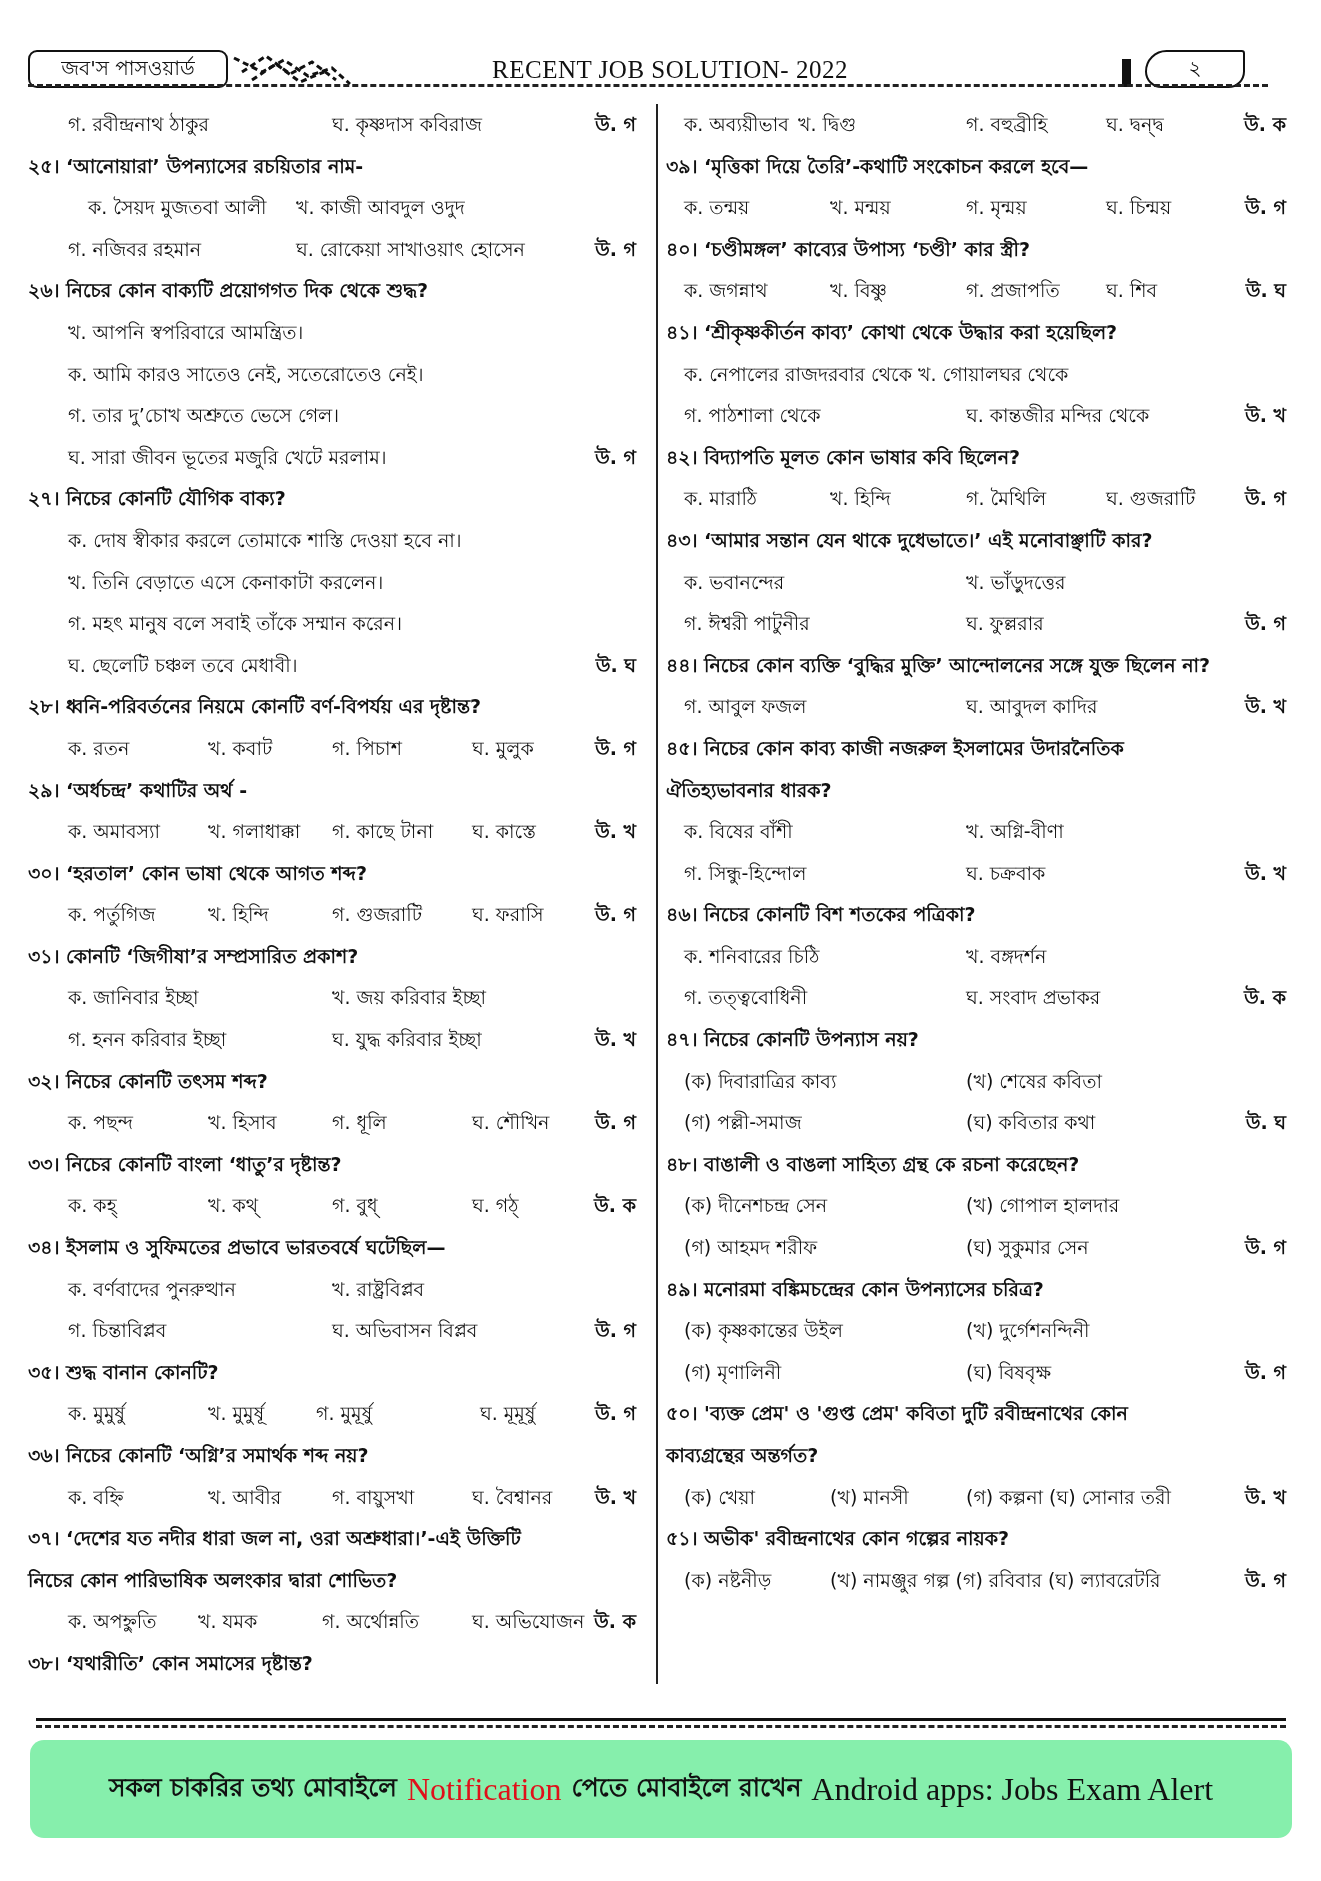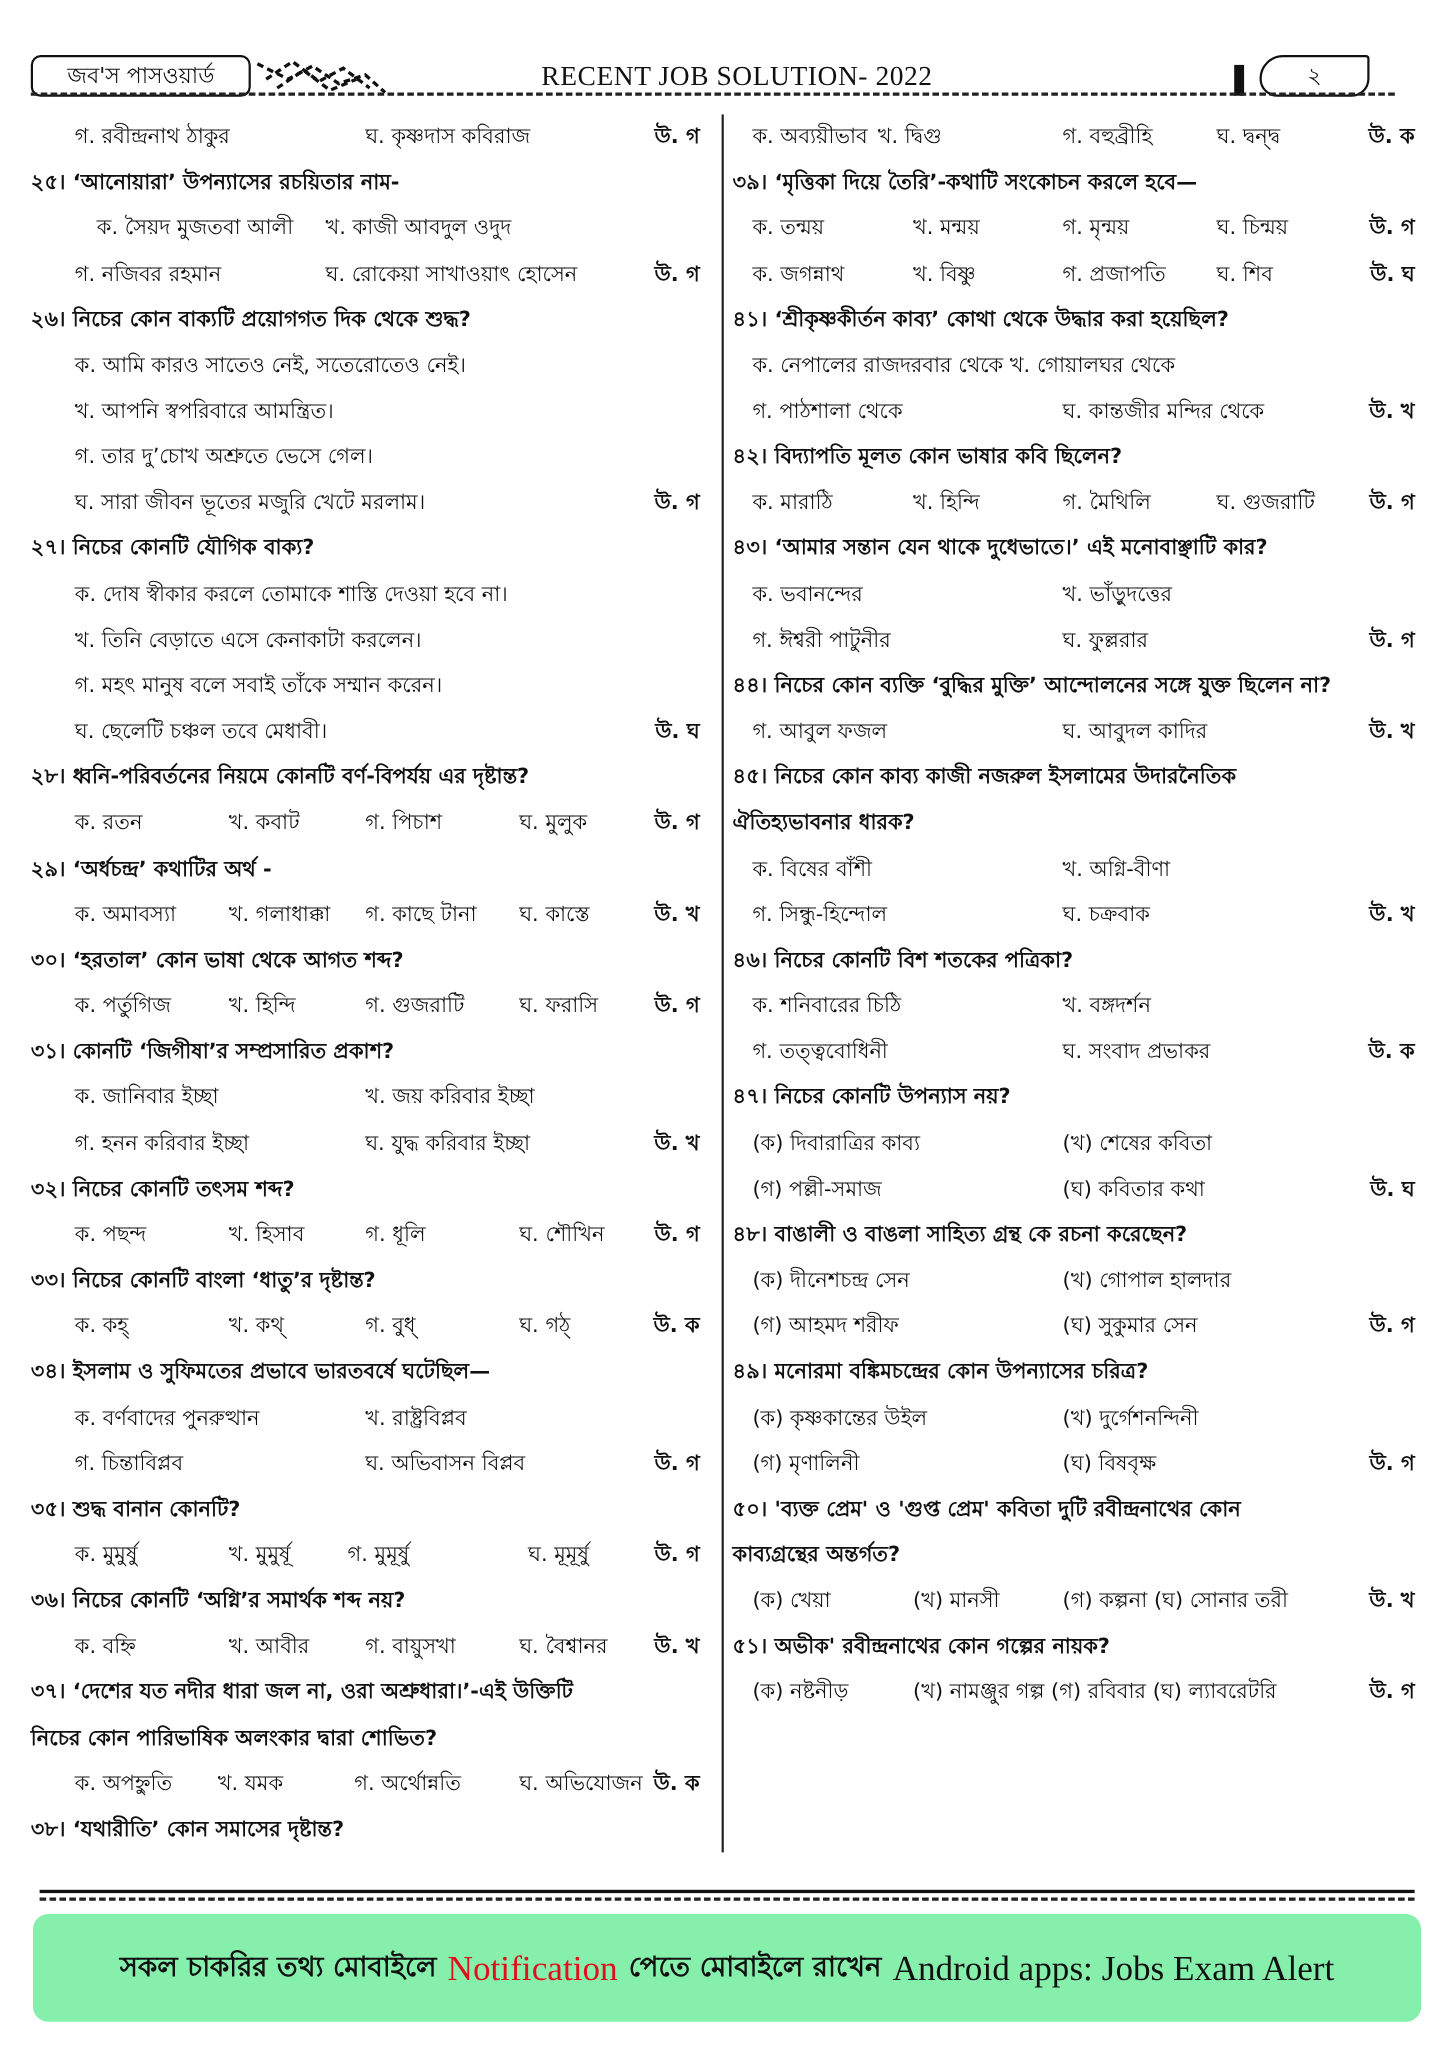--- a/index.html
+++ b/index.html
@@ -68,24 +68,24 @@
       <span class="opt" style="left: 40px; margin-left: 20px;">ক. সৈয়দ মুজতবা আলী</span>
       <span class="opt" style="left: 268px;">খ. কাজী আবদুল ওদুদ</span>
     </div>
     <div class="line">
       <span class="opt" style="left: 40px;">গ. নজিবর রহমান</span>
       <span class="opt" style="left: 268px;">ঘ. রোকেয়া সাখাওয়াৎ হোসেন</span>
       <span class="ans">উ. গ</span>
     </div>
     <div class="line q">২৬। নিচের কোন বাক্যটি প্রয়োগগত দিক থেকে শুদ্ধ?</div>
     <div class="line">
+      <span class="opt" style="left: 40px;">খ. আপনি স্বপরিবারে আমন্ত্রিত।</span>
+    </div>
+    <div class="line">
       <span class="opt" style="left: 40px;">ক. আমি কারও সাতেও নেই, সতেরোতেও নেই।</span>
-    </div>
-    <div class="line">
-      <span class="opt" style="left: 40px;">খ. আপনি স্বপরিবারে আমন্ত্রিত।</span>
     </div>
     <div class="line">
       <span class="opt" style="left: 40px;">গ. তার দু’চোখ অশ্রুতে ভেসে গেল।</span>
     </div>
     <div class="line">
       <span class="opt" style="left: 40px;">ঘ. সারা জীবন ভূতের মজুরি খেটে মরলাম।</span>
       <span class="ans">উ. গ</span>
     </div>
     <div class="line q">২৭। নিচের কোনটি যৌগিক বাক্য?</div>
     <div class="line">
@@ -197,20 +197,21 @@
       <span class="ans">উ. ক</span>
     </div>
     <div class="line q">৩৯। ‘মৃত্তিকা দিয়ে তৈরি’-কথাটি সংকোচন করলে হবে—</div>
     <div class="line">
       <span class="opt" style="left: 18px;">ক. তন্ময়</span>
       <span class="opt" style="left: 164px;">খ. মন্ময়</span>
       <span class="opt" style="left: 300px;">গ. মৃন্ময়</span>
       <span class="opt" style="left: 440px;">ঘ. চিন্ময়</span>
       <span class="ans">উ. গ</span>
     </div>
+    <div class="line q">৪০। ‘চণ্ডীমঙ্গল’ কাব্যের উপাস্য ‘চণ্ডী’ কার স্ত্রী?</div>
     <div class="line">
       <span class="opt" style="left: 18px;">ক. জগন্নাথ</span>
       <span class="opt" style="left: 164px;">খ. বিষ্ণু</span>
       <span class="opt" style="left: 300px;">গ. প্রজাপতি</span>
       <span class="opt" style="left: 440px;">ঘ. শিব</span>
       <span class="ans">উ. ঘ</span>
     </div>
     <div class="line q">৪১। ‘শ্রীকৃষ্ণকীর্তন কাব্য’ কোথা থেকে উদ্ধার করা হয়েছিল?</div>
     <div class="line">
       <span class="opt" style="left: 18px;">ক. নেপালের রাজদরবার থেকে খ. গোয়ালঘর থেকে</span>

